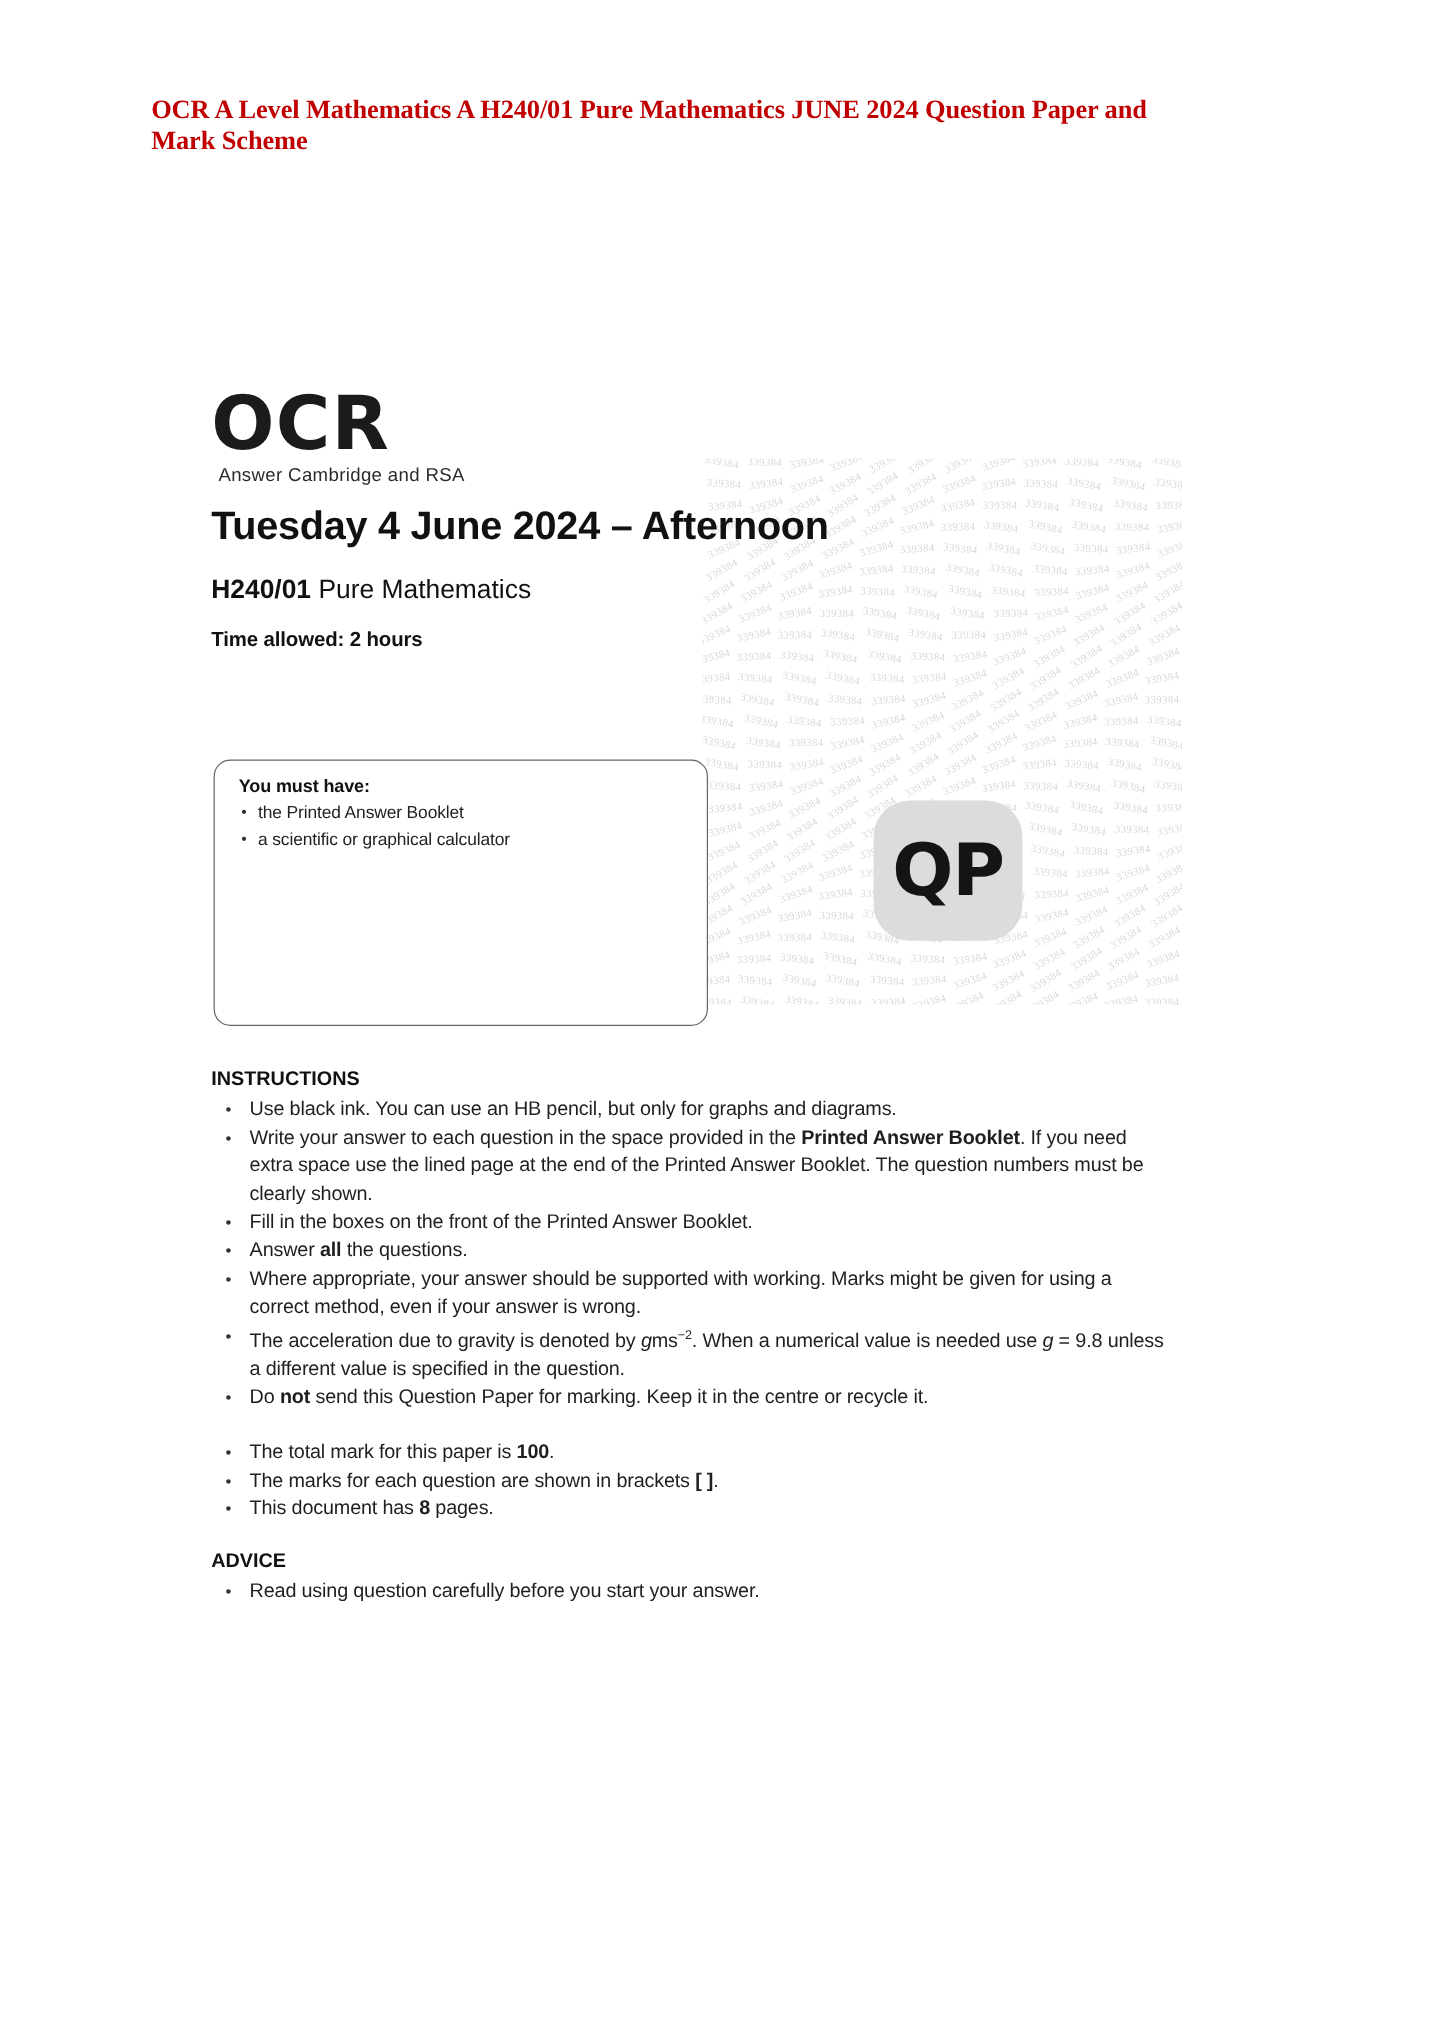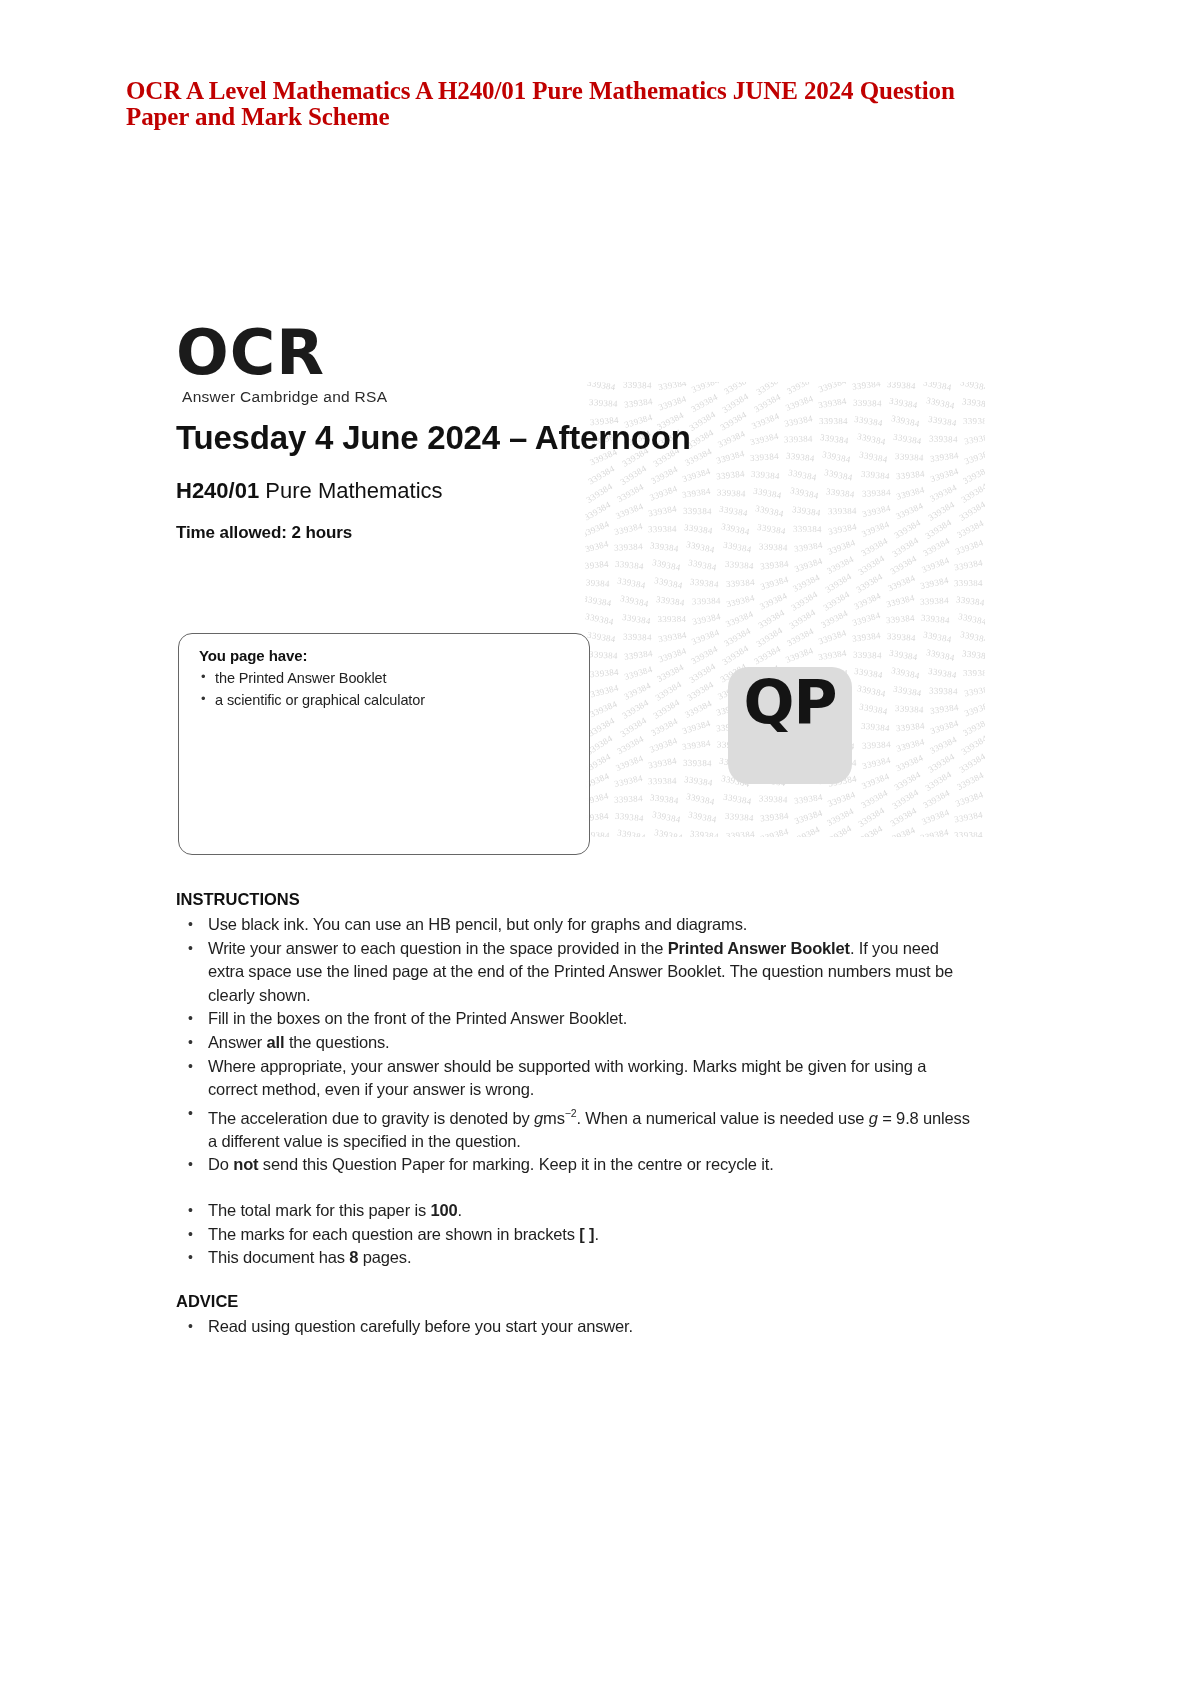--- a/index.html
+++ b/index.html
@@ -24,21 +24,21 @@
   }
 
   
   #doc-title {
     position: absolute;
     left: 126px;
     top: 78px;
     width: 880px;
     font-family: "Liberation Serif", serif;
     font-weight: bold;
-    font-size: 25px;
+    font-size: 22px;
     line-height: 26px;
     color: #c00000;
     letter-spacing: -0.1px;
   }
 
   
   #exam {
     position: absolute;
     left: 0px;
     top: 150px;
@@ -183,23 +183,23 @@
   }
 
   
   #qp-stamp {
     position: absolute;
     left: 728px;
     top: 517px;
     width: 124px;
     height: 117px;
     background: #dcdcdc;
-    border-radius: 20px;
+    border-radius: 30px;
     display: flex;
-    align-items: flex-start;
+    align-items: center;
     justify-content: center;
   }
   #qp-stamp .qp-text {
     font-family: "DejaVu Sans", sans-serif;
     font-size: 60px;
     font-weight: bold;
     color: #141414;
     letter-spacing: -1px;
   }
 
@@ -600,21 +600,21 @@
 
     <div id="headline">
       <div class="h-date">Tuesday 4 June 2024 – Afternoon</div>
       <div class="h-code">
         <b>H240/01</b><span>&nbsp;</span><span>Pure Mathematics</span>
       </div>
       <div class="h-time">Time allowed: 2 hours</div>
     </div>
 
     <div id="must-have-box">
-      <div class="mh-title">You page have:</div>
+      <div class="mh-title">You must have:</div>
       <ul>
         <li>the Printed Answer Booklet</li>
         <li>a scientific or graphical calculator</li>
       </ul>
     </div>
 
     <div id="qp-stamp">
       <span class="qp-text">QP</span>
     </div>
 

